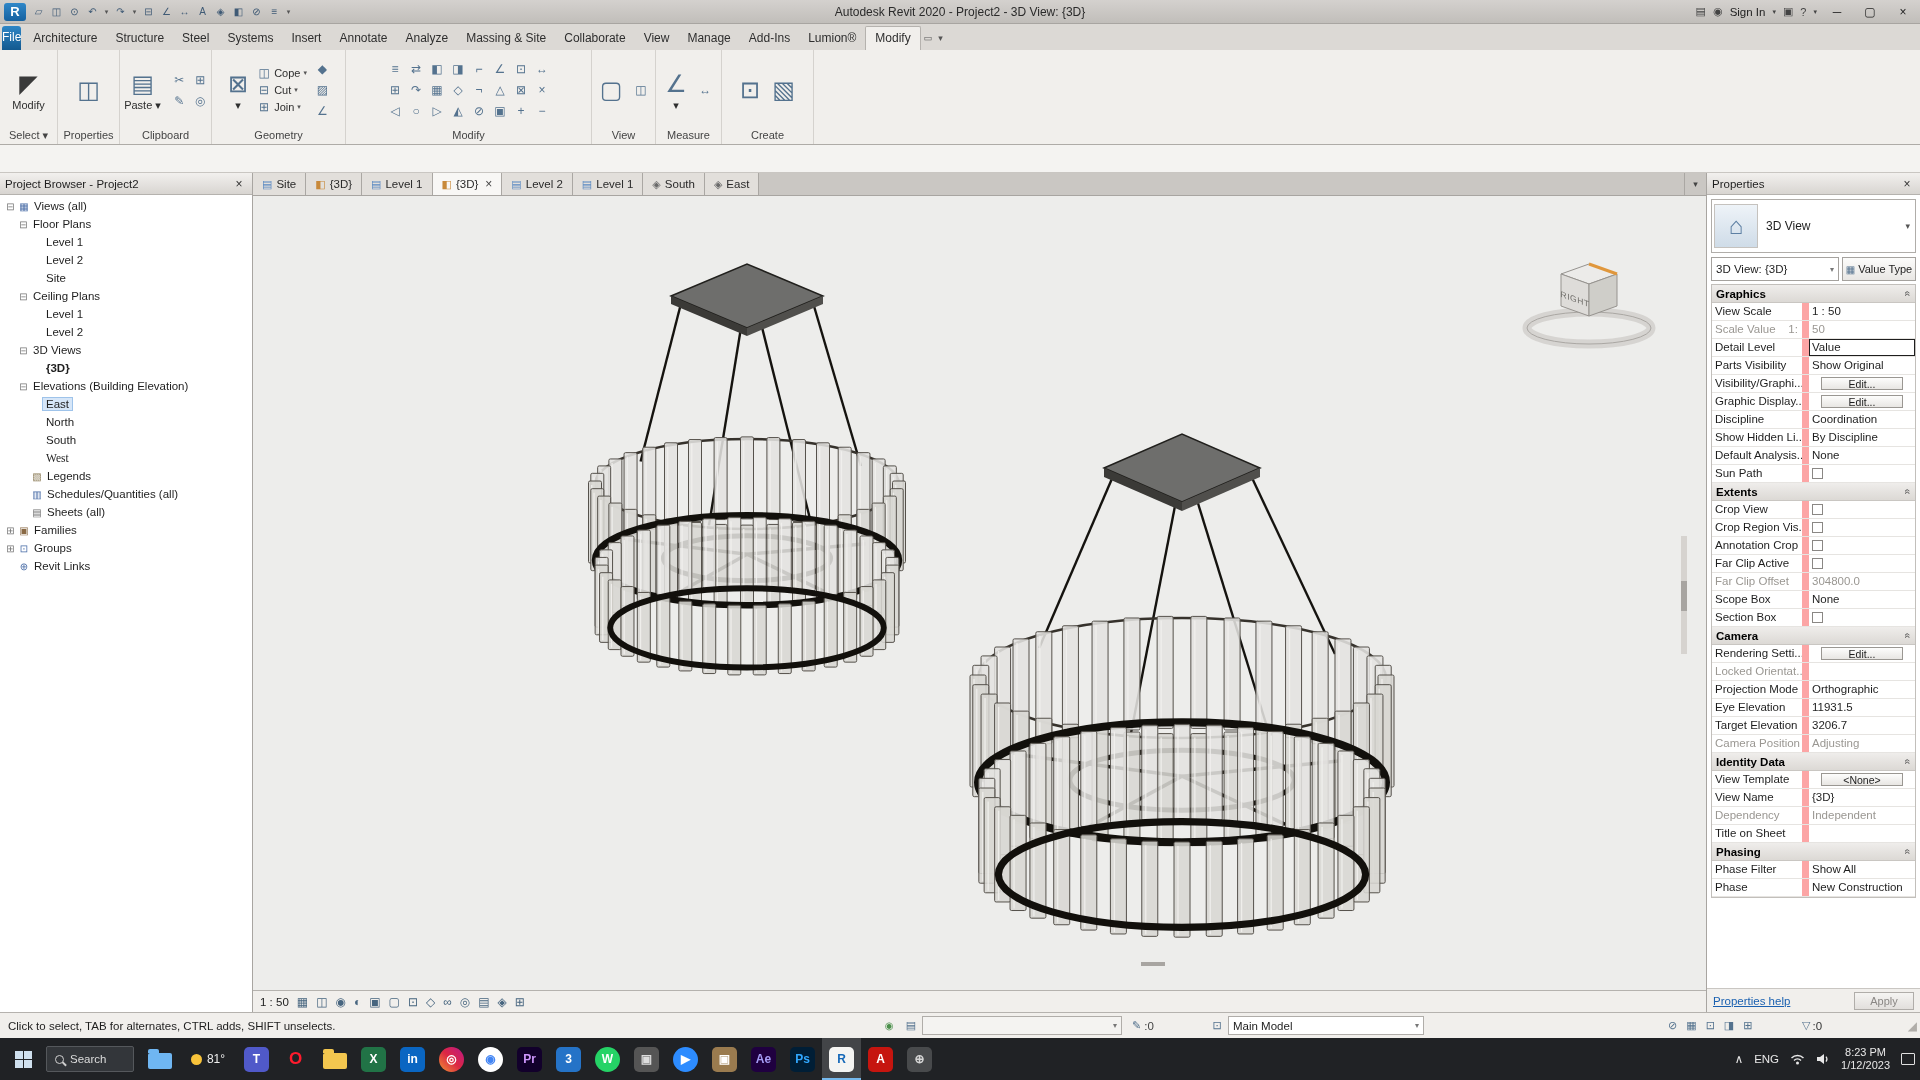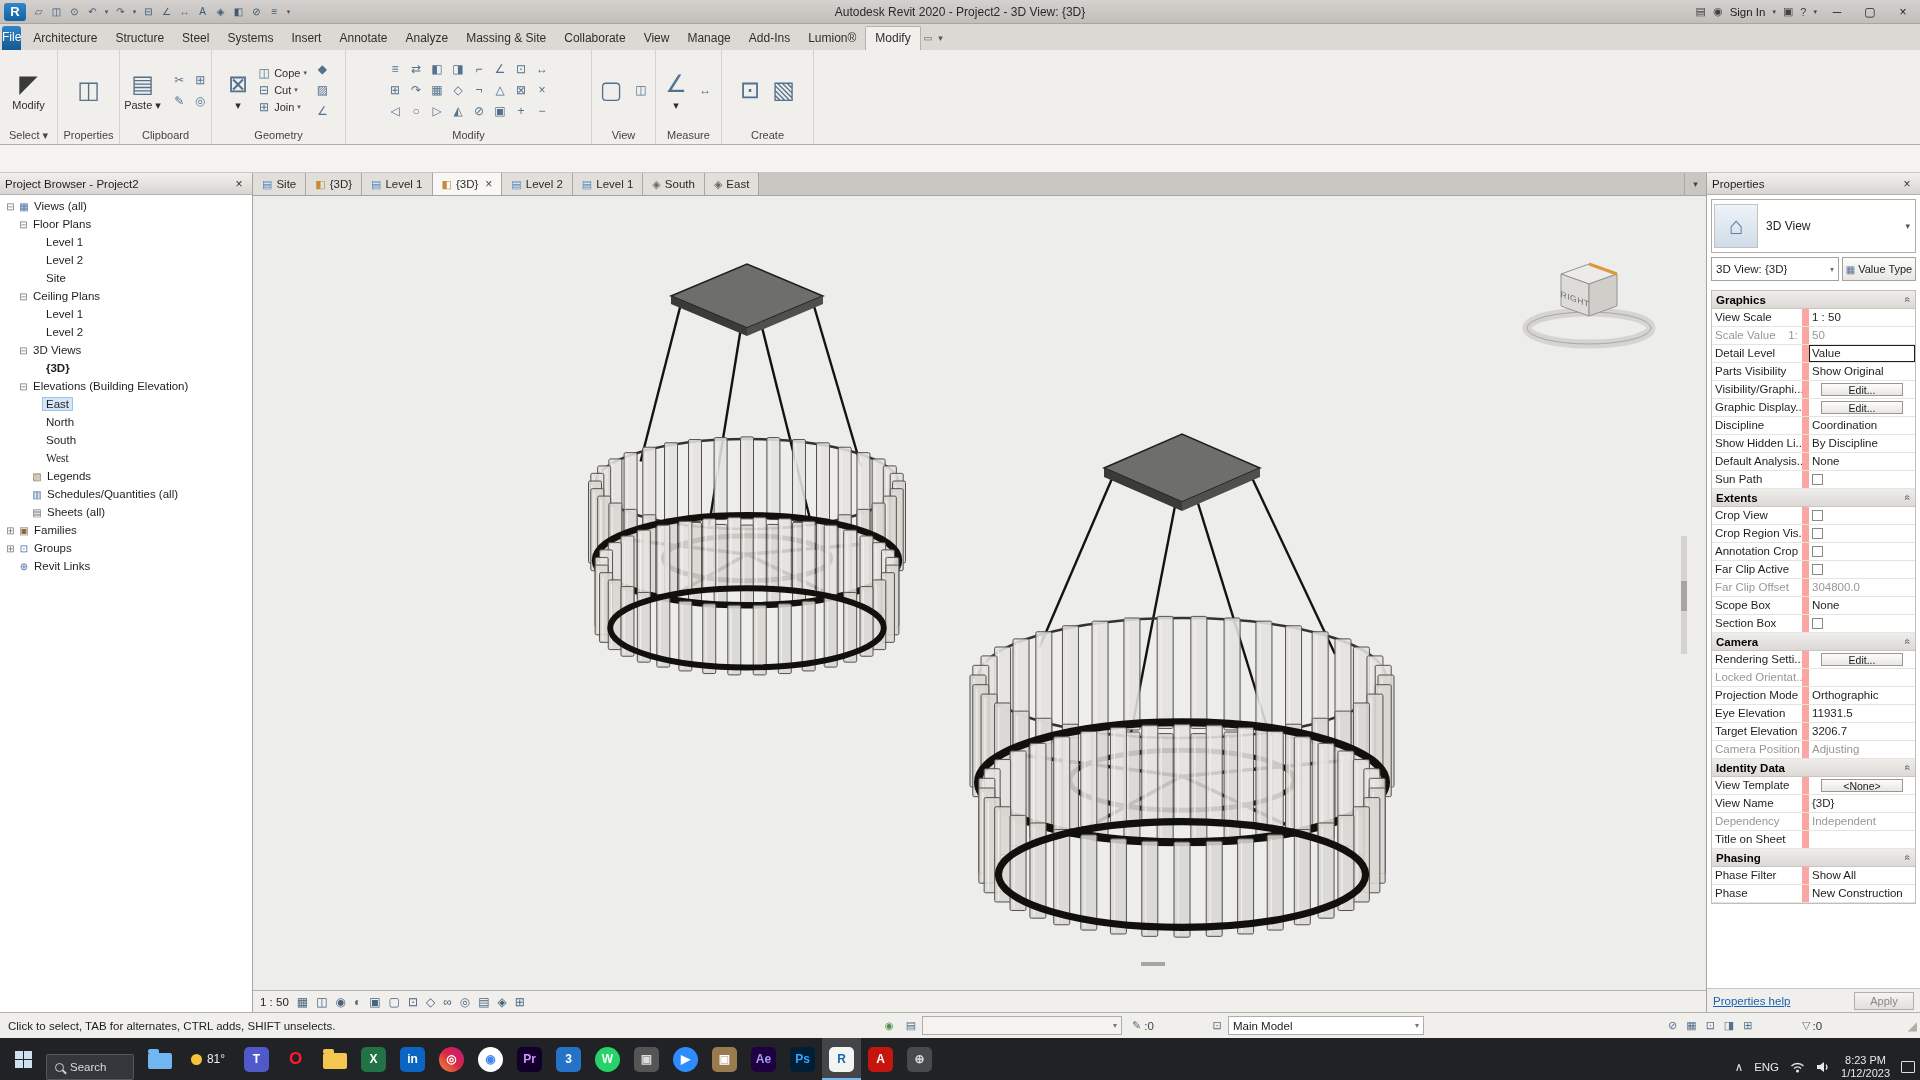--- a/index.html
+++ b/index.html
@@ -77,21 +77,21 @@
 #props{position:absolute;right:0;top:0;width:214px;height:100%;background:#fff;border-left:1px solid #a8a5a1;display:flex;flex-direction:column}
 #type-selector{height:54px;margin:4px 4px 0;border:1px solid #b0ada9;background:#fff;display:flex;align-items:center;padding:2px;flex:none}
 .ts-img{width:44px;height:44px;background:linear-gradient(#eef3f8,#cfdce8);border:1px solid #c5c2be;display:flex;align-items:center;justify-content:center;font-size:24px;color:#5d7fa3;flex:none}
 .ts-label{font-size:12px;color:#1e1e1e;margin-left:8px}
 .ts-arrow{margin-left:auto;font-size:9px;color:#555;padding-right:3px}
 #selector-row{height:24px;margin:4px 4px 2px;display:flex;gap:3px;flex:none}
 .sel-combo{flex:1;border:1px solid #a5a29e;background:#fff;display:flex;align-items:center;font-size:11.5px;padding:0 4px;color:#1e1e1e}
 .dd-ar{margin-left:auto;font-size:8px;color:#777;padding-left:4px}
 #edit-type{width:74px;border:1px solid #a5a29e;background:linear-gradient(#fcfcfb,#e9e7e4);display:flex;align-items:center;justify-content:center;gap:3px;font-size:11px;color:#1e1e1e}
 .et-ic{font-size:10px;color:#54728e}
-#pgrid{margin:7px 4px 0;border:1px solid #c2bfbb;background:#fff;flex:none}
+#pgrid{margin:1px 4px 0;border:1px solid #c2bfbb;background:#fff;flex:none}
 .prow{display:flex;height:18px;border-bottom:1px solid #e6e4e1;align-items:stretch;font-size:11.5px}
 .plabel{width:97px;border-right:7px solid #fca5a5;padding:2px 3px 0;white-space:nowrap;overflow:hidden;color:#1e1e1e}
 .pvalue{flex:1;padding:2px 3px 0;white-space:nowrap;overflow:hidden;color:#1e1e1e}
 .prow.section{background:linear-gradient(#efedeb,#dcd9d5);font-weight:bold;align-items:center;padding:0 4px;border-bottom:1px solid #c9c6c2}
 .sec-label{flex:1}
 .sec-arrow{transform:rotate(90deg);font-size:10px;color:#555;font-weight:normal}
 .editbtn{display:block;margin:0 auto;width:82%;height:13px;line-height:12px;text-align:center;font-size:10.5px;border:1px solid #9a9792;background:linear-gradient(#fdfdfc,#e8e6e3);color:#1e1e1e}
 .pcheck{display:inline-block;width:11px;height:11px;border:1px solid #8a8784;background:#fff;margin-top:1px}
 .disabled{color:#9a9792}
 .pvalue.focused{outline:1px solid #1e1e1e;outline-offset:-1px}
@@ -108,21 +108,21 @@
 #sb-workset-dd{left:922px;width:200px;top:3px;height:19px;border:1px solid #b0ada9;background:#f4f3f1;padding:0 4px;color:#9a9792}
 #sb-editable{left:1132px;gap:3px;color:#444}
 .sb-ic{font-size:11px;color:#54728e}
 #sb-design-ic{left:1208px;width:18px;justify-content:center;color:#54728e;font-size:11px}
 #sb-design-dd{left:1228px;width:196px;top:3px;height:19px;border:1px solid #b0ada9;background:#fff;padding:0 4px}
 #sb-right{left:1668px;gap:9px;font-size:11px;color:#54728e}
 #sb-filter{left:1802px;gap:2px;color:#333}
 #sb-grip{right:3px;color:#b0ada9;font-size:12px}
 
 
-#taskbar{position:absolute;top:1038px;left:0;width:100%;height:42px;background:#202225;display:flex;align-items:flex-end}
+#taskbar{position:absolute;top:1038px;left:0;width:100%;height:42px;background:#202225;display:flex;align-items:center}
 .tb-start{width:46px;height:100%;display:flex;align-items:center;justify-content:center}
 .winlogo{display:grid;grid-template-columns:8px 8px;grid-template-rows:8px 8px;gap:1px}
 .winlogo i{background:#cfe0ee;display:block}
 .tb-search{width:88px;height:26px;margin-right:6px;background:#33363a;border:1px solid #55585c;border-radius:2px;display:flex;align-items:center;gap:6px;padding:0 8px;color:#dcdcdc;font-size:11.5px}
 .mag{width:9px;height:9px;border:1.5px solid #cfcfcf;border-radius:50%;position:relative;flex:none}
 .mag::after{content:"";position:absolute;width:5px;height:1.5px;background:#cfcfcf;right:-4px;bottom:-2px;transform:rotate(45deg)}
 #tb-apps{display:flex;align-items:center;height:100%}
 .tb-app{width:39px;height:100%;display:flex;align-items:center;justify-content:center;position:relative}
 .tb-app.wide{width:58px}
 .tb-app.active{background:rgba(255,255,255,.16);box-shadow:inset 0 -2px 0 #76b9ed}

